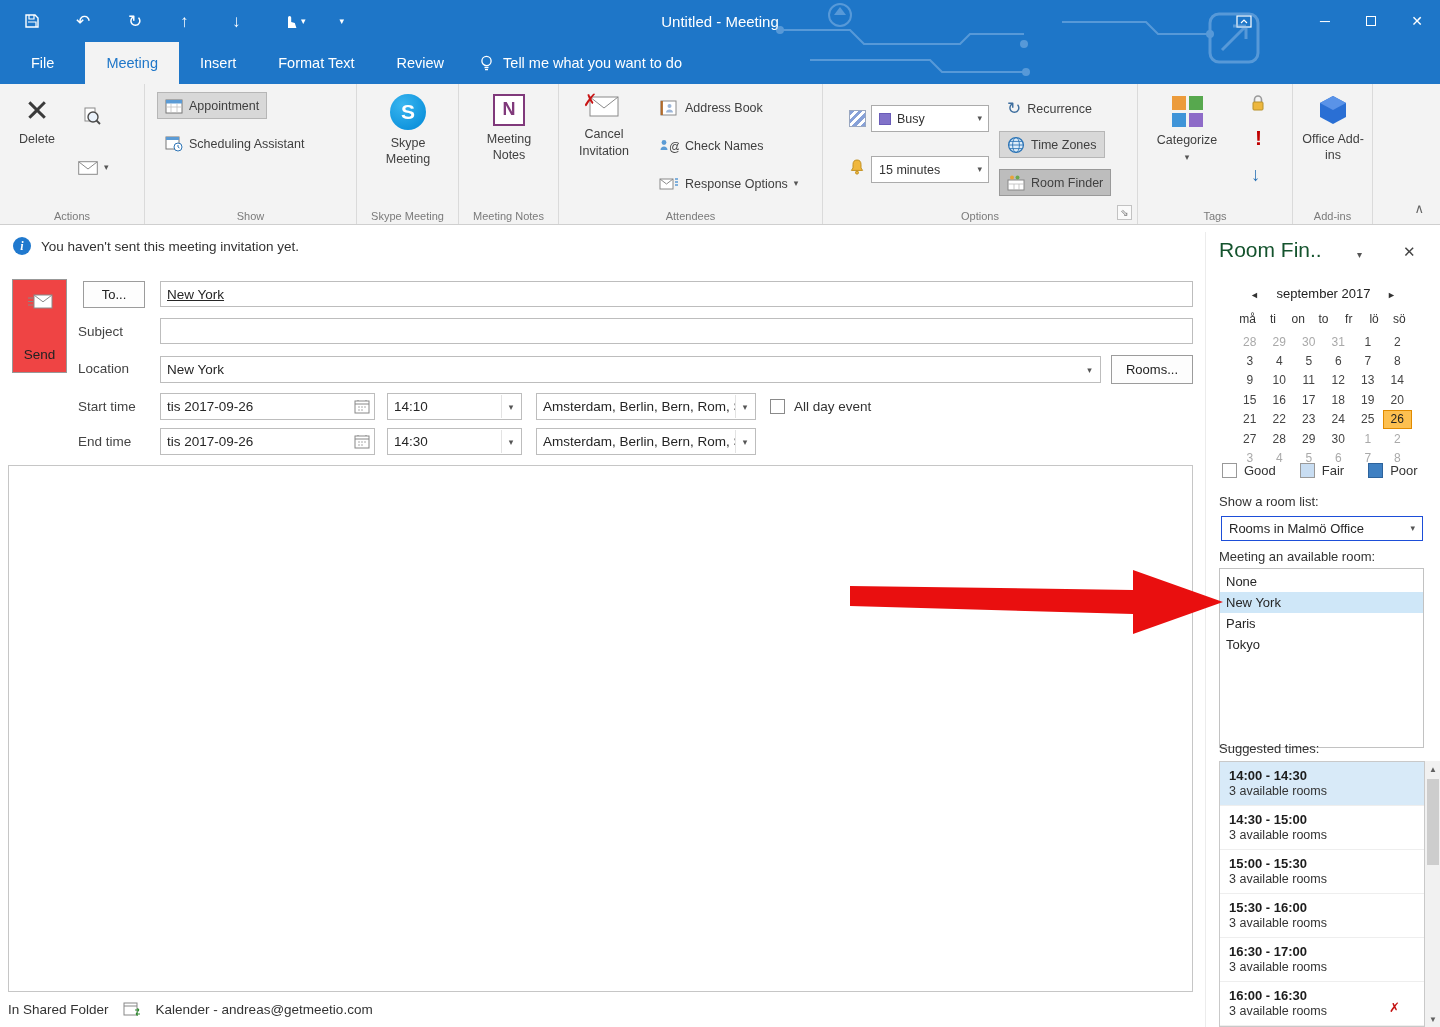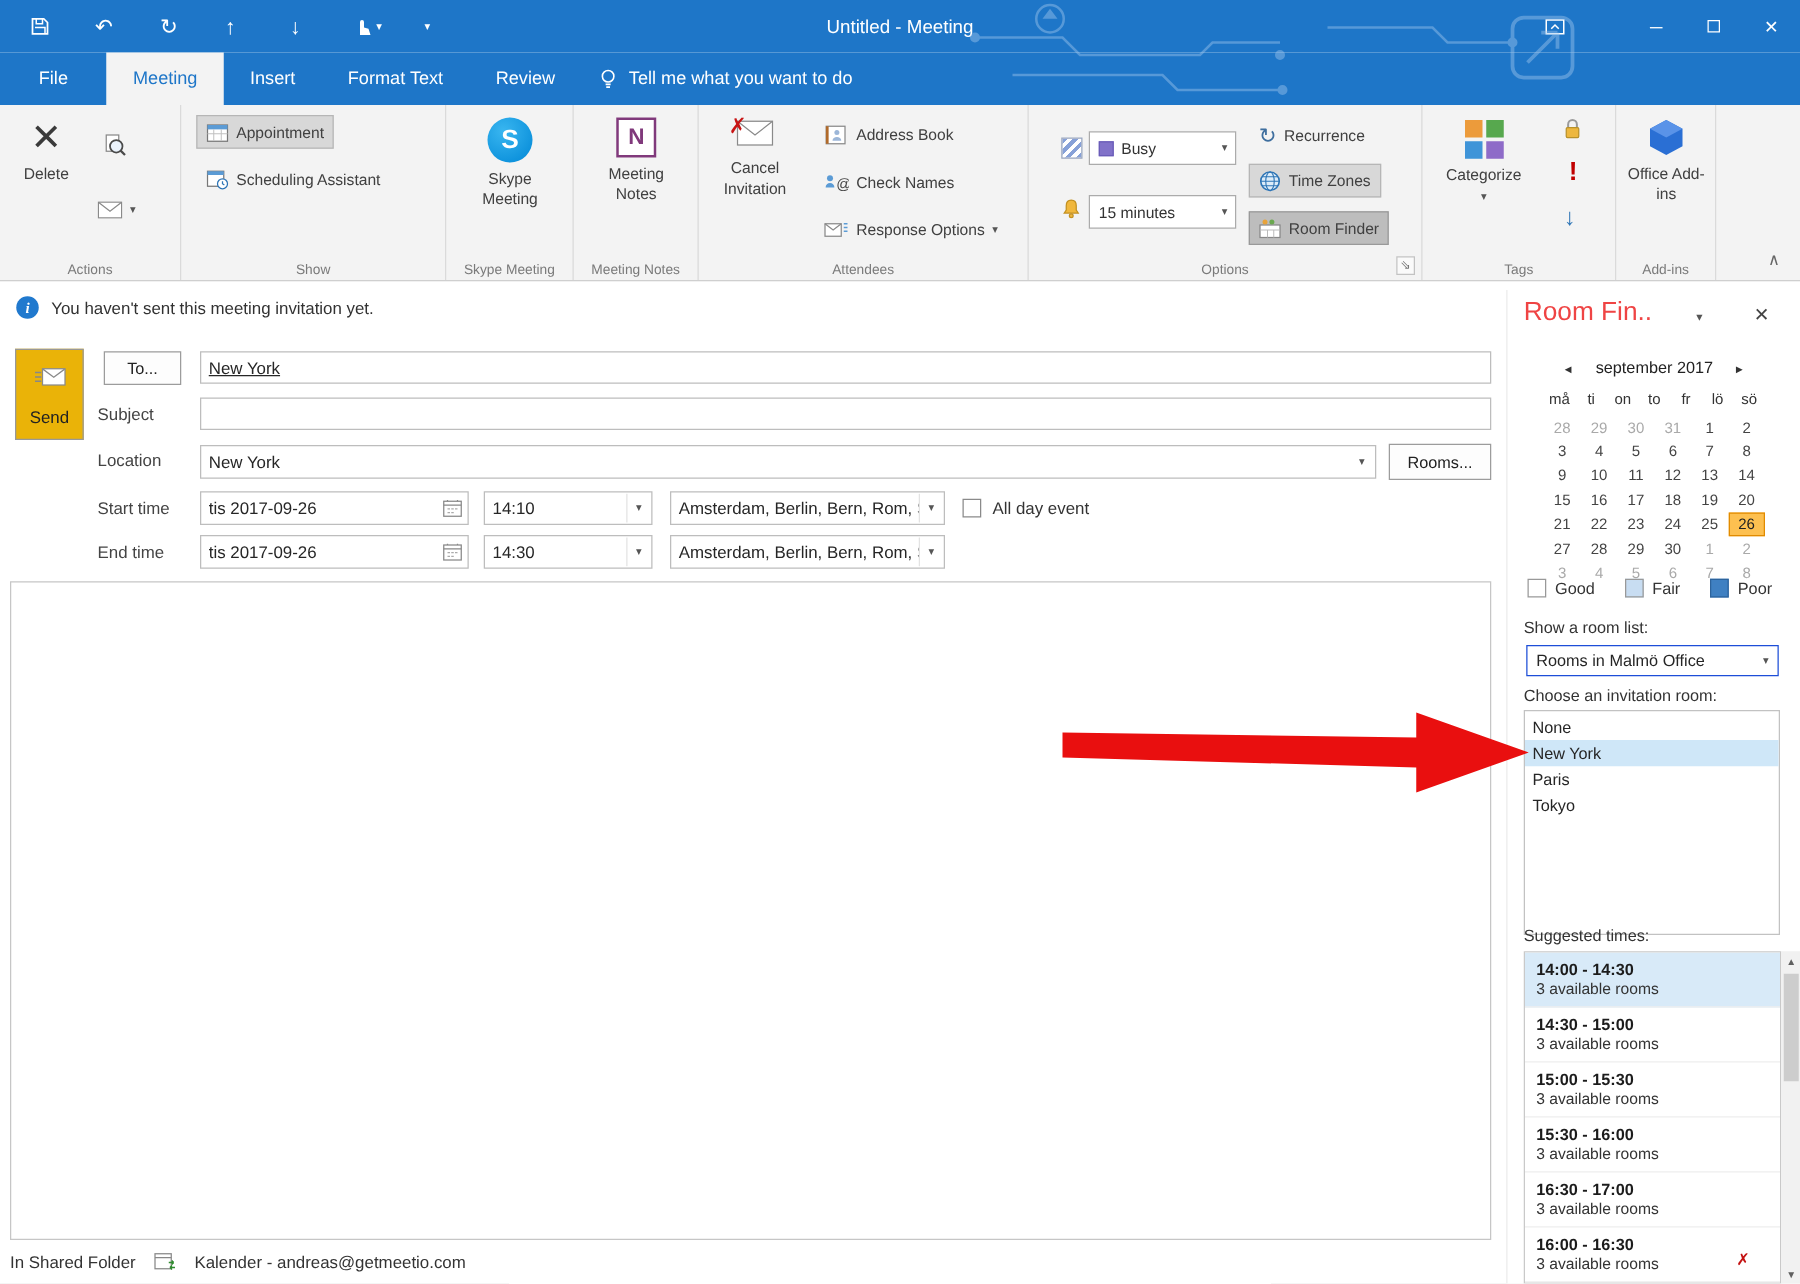--- a/index.html
+++ b/index.html
@@ -48,34 +48,34 @@
 .cat-ic span{display:block}
 .imp-high{position:absolute;font-size:21px;font-weight:bold;color:#c00000}
 .imp-low{position:absolute;font-size:19px;font-weight:bold;color:#2e75b6}
 .dlauncher{position:absolute;right:5px;bottom:4px;font-size:10px;color:#777;width:15px;height:15px;line-height:14px;text-align:center;border:1px solid #c2c2c2;background:#fafafa}
 .collapse{position:absolute;right:16px;bottom:8px;color:#666;font-size:13px}
 .recur-g{font-size:17px;color:#3e6e9e;line-height:1}
 
 
 .infobar{position:absolute;top:228px;left:0;width:1200px;height:36px;display:flex;align-items:center;gap:10px;padding-left:13px;font-size:13.5px;color:#323232}
 .info-ic{width:18px;height:18px;border-radius:50%;background:#2079ce;color:#fff;font-size:12px;font-style:italic;font-weight:bold;display:flex;align-items:center;justify-content:center;font-family:"Liberation Serif",serif;flex:0 0 auto}
-.sendbox{position:absolute;left:12px;top:279px;width:55px;height:73px;border:1px solid #989898;display:flex;flex-direction:column;align-items:center;justify-content:space-between;padding:13px 4px 10px;font-size:13.5px;color:#222;background:#eab308}
+.sendbox{position:absolute;left:12px;top:279px;width:55px;height:94px;border:1px solid #989898;display:flex;flex-direction:column;align-items:center;justify-content:space-between;padding:13px 4px 10px;font-size:13.5px;color:#222;background:#ef4444}
 .btn{position:absolute;background:#fdfdfd;border:1px solid #9c9c9c;display:flex;align-items:center;justify-content:center;font-size:13px;color:#222}
 .field{position:absolute;background:#fff;border:1px solid #bdbdbd;display:flex;align-items:center;padding:0 6px;font-size:13.5px;overflow:hidden;white-space:nowrap}
 .flabel{position:absolute;font-size:13.5px;color:#444}
 .combo-arrow{position:absolute;right:1px;top:1px;bottom:1px;width:19px;display:flex;align-items:center;justify-content:center;color:#555;font-size:9px;background:#fff;border-left:1px solid #e3e3e3}
 .fico{position:absolute;right:4px;top:5px}
 .underline{text-decoration:underline}
 .checkbox{position:absolute;width:15px;height:15px;border:1px solid #8a8a8a;background:#fff}
 .bodybox{position:absolute;left:8px;top:465px;width:1185px;height:527px;border:1px solid #c6c6c6}
 .statusrow{position:absolute;left:8px;top:997px;height:24px;display:flex;align-items:center;gap:14px;font-size:13.5px;color:#333}
 
 
 .panel{position:absolute;left:1205px;top:232px;width:235px;height:795px;background:#fff;border-left:1px solid #ececec}
-.p-title{position:absolute;left:13px;top:6px;font-size:21px;color:#ef4444;white-space:nowrap}
+.p-title{position:absolute;left:13px;top:6px;font-size:21px;color:#14532d;white-space:nowrap}
 .p-caret{position:absolute;left:151px;top:17px;color:#555;font-size:10px}
 .p-close{position:absolute;left:197px;top:11px;color:#444;font-size:15px}
 .cal-nav{position:absolute;font-size:9px;color:#333;top:58px}
 .cal-month{position:absolute;left:30px;width:175px;top:54px;text-align:center;font-size:13px;color:#222}
 .cal-wds{position:absolute;left:29px;top:80px;width:177px;display:grid;grid-template-columns:repeat(7,1fr);font-size:12px;color:#333}
 .cal-wds div{text-align:center}
 .cal-grid{position:absolute;left:29px;top:100px;width:177px;display:grid;grid-template-columns:repeat(6,1fr);grid-auto-rows:19.4px;font-size:12px;color:#444}
 .cal-cell{display:flex;align-items:center;justify-content:center}
 .cal-cell.muted{color:#a9a9a9}
 .cal-cell.sel{background:#fdc050;border:1px solid #e18b00;color:#222}
@@ -505,21 +505,21 @@
       <span class="lbox lb-poor"></span>
       <span>Poor</span>
     </div>
 
     <div class="p-label" style="top:262px">Show a room list:</div>
     <div class="p-select">
       <span>Rooms in Malmö Office</span>
       <span class="caret">▾</span>
     </div>
 
-    <div class="p-label" style="top:317px">Choose an invitation room:</div>
+    <div class="p-label" style="top:317px">Meeting an available room:</div>
     <div class="roomlist">
         <div class="room-item">None</div>
         <div class="room-item sel">New York</div>
         <div class="room-item">Paris</div>
         <div class="room-item">Tokyo</div>
       </div>
 
     <div class="p-label" style="top:509px">Suggested times:</div>
     <div class="timeslist">
         <div class="time-item sel">

